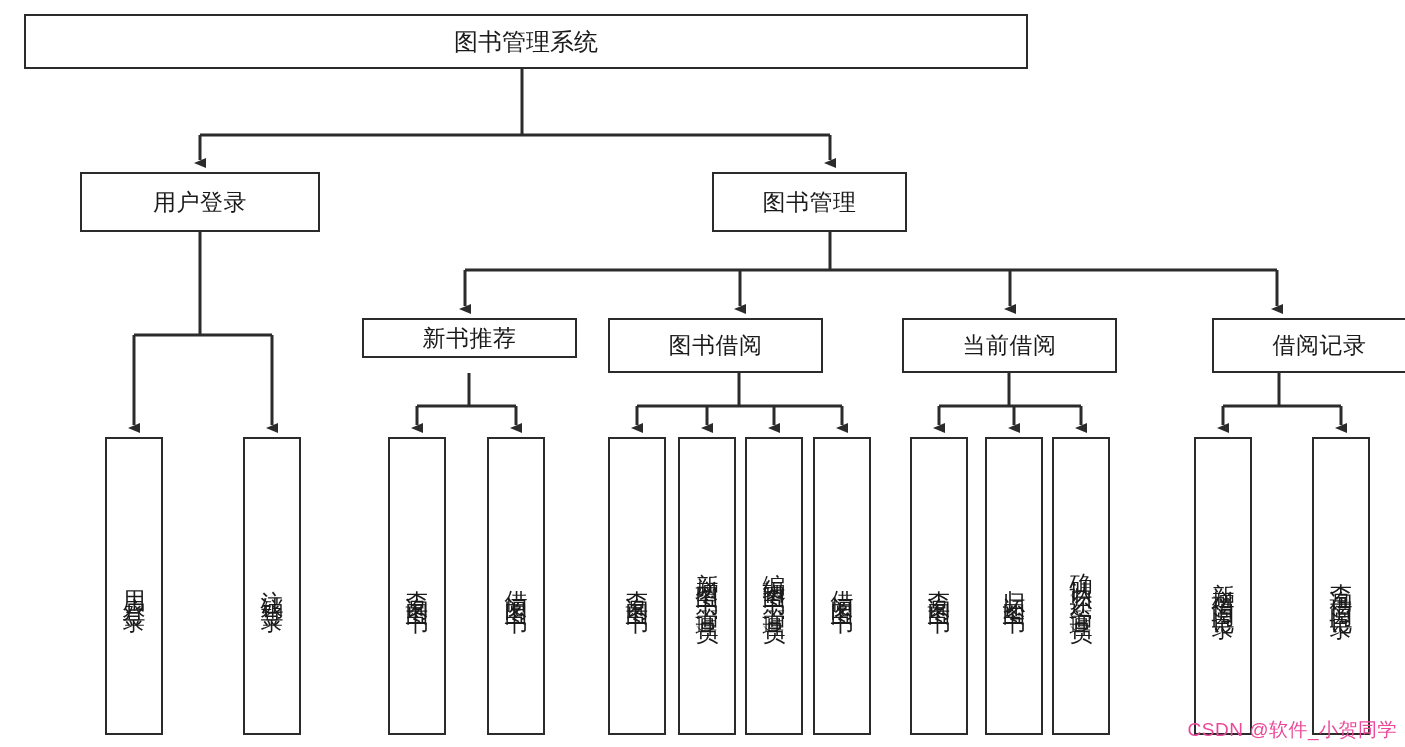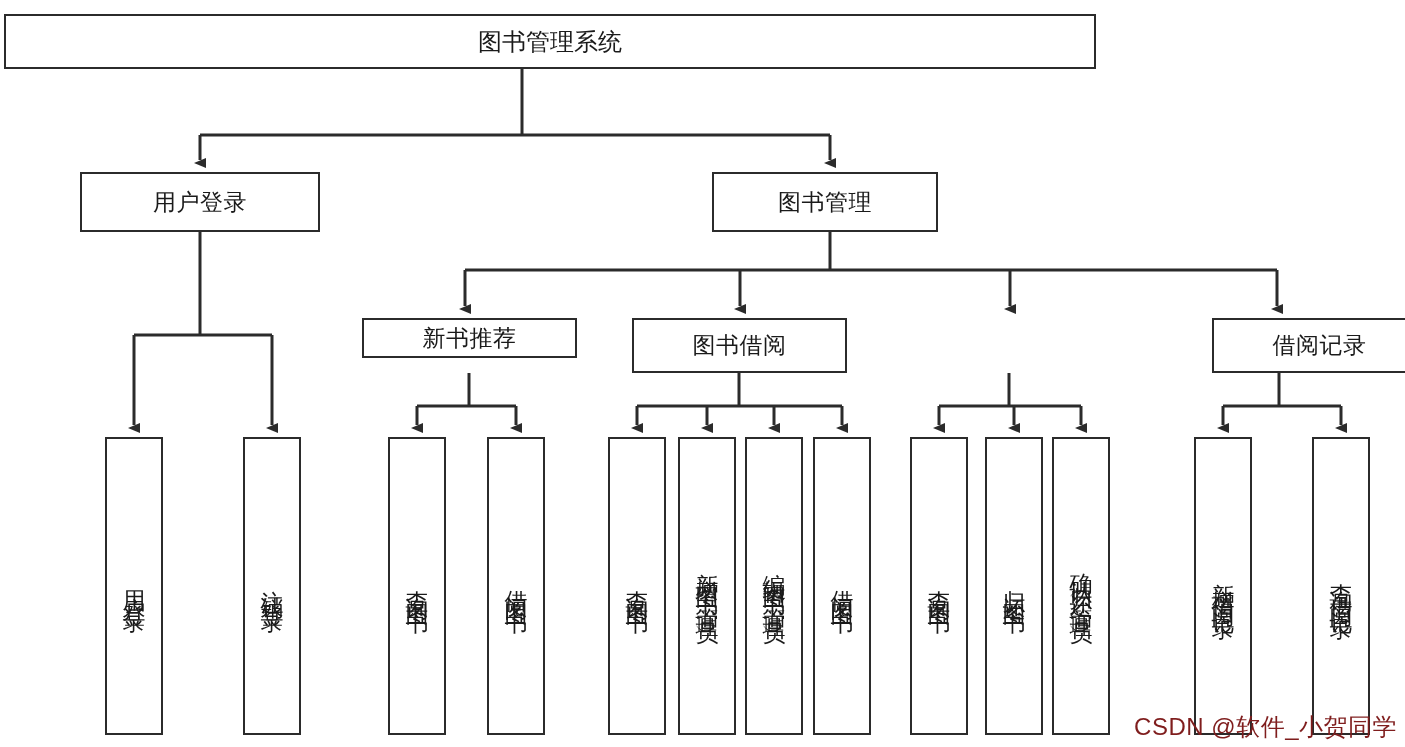--- a/index.html
+++ b/index.html
@@ -52,22 +52,22 @@
     text-orientation: upright;
     letter-spacing: 7px;
     line-height: 1;
     white-space: nowrap;
     text-indent: 0;
   }
   .watermark {
     position: absolute;
     right: 8px;
     bottom: 4px;
-    font-size: 24px;
-    color: #7f1d1d;
+    font-size: 19px;
+    color: #ec4899;
     white-space: nowrap;
     letter-spacing: 0.5px;
     margin-top: 47px;
   }
 </style>
 </head>
 <body>
 
 <div id="canvas">
 
@@ -114,36 +114,39 @@
       <path d="M1014,406 L1014,425" marker-end="url(#arrow)"></path>
       <path d="M1081,406 L1081,425" marker-end="url(#arrow)"></path>
 
       <path d="M1279,373 L1279,406"></path>
       <path d="M1223,406 L1341,406"></path>
       <path d="M1223,406 L1223,425" marker-end="url(#arrow)"></path>
       <path d="M1341,406 L1341,425" marker-end="url(#arrow)"></path>
     </g>
   </svg>
 
-  <div class="node root" style="left:4px; top:14px; width:1092px; height:55px;">
+  <div class="node root" style="left:24px; top:14px; width:1004px; height:55px;">
     <span>图书管理系统</span>
   </div>
 
   <div class="node h" style="left:80px; top:172px; width:240px; height:60px;">
     <span>用户登录</span>
   </div>
-  <div class="node h" style="left:712px; top:172px; width:226px; height:60px;">
+  <div class="node h" style="left:712px; top:172px; width:195px; height:60px;">
     <span>图书管理</span>
   </div>
 
   <div class="node h" style="left:362px; top:318px; width:215px; height:40px;">
     <span>新书推荐</span>
   </div>
-  <div class="node h" style="left:632px; top:318px; width:215px; height:55px;">
+  <div class="node h" style="left:608px; top:318px; width:215px; height:55px;">
     <span>图书借阅</span>
+  </div>
+  <div class="node h" style="left:902px; top:318px; width:215px; height:55px;">
+    <span>当前借阅</span>
   </div>
   <div class="node h" style="left:1172px; top:318px; width:215px; height:55px;margin-left:40px;">
     <span>借阅记录</span>
   </div>
 
   <div class="node leaf" style="left:105px; top:437px; width:58px; height:298px;">
     <span class="vlabel">用户登录</span>
   </div>
   <div class="node leaf" style="left:243px; top:437px; width:58px; height:298px;">
     <span class="vlabel">注销登录</span>

